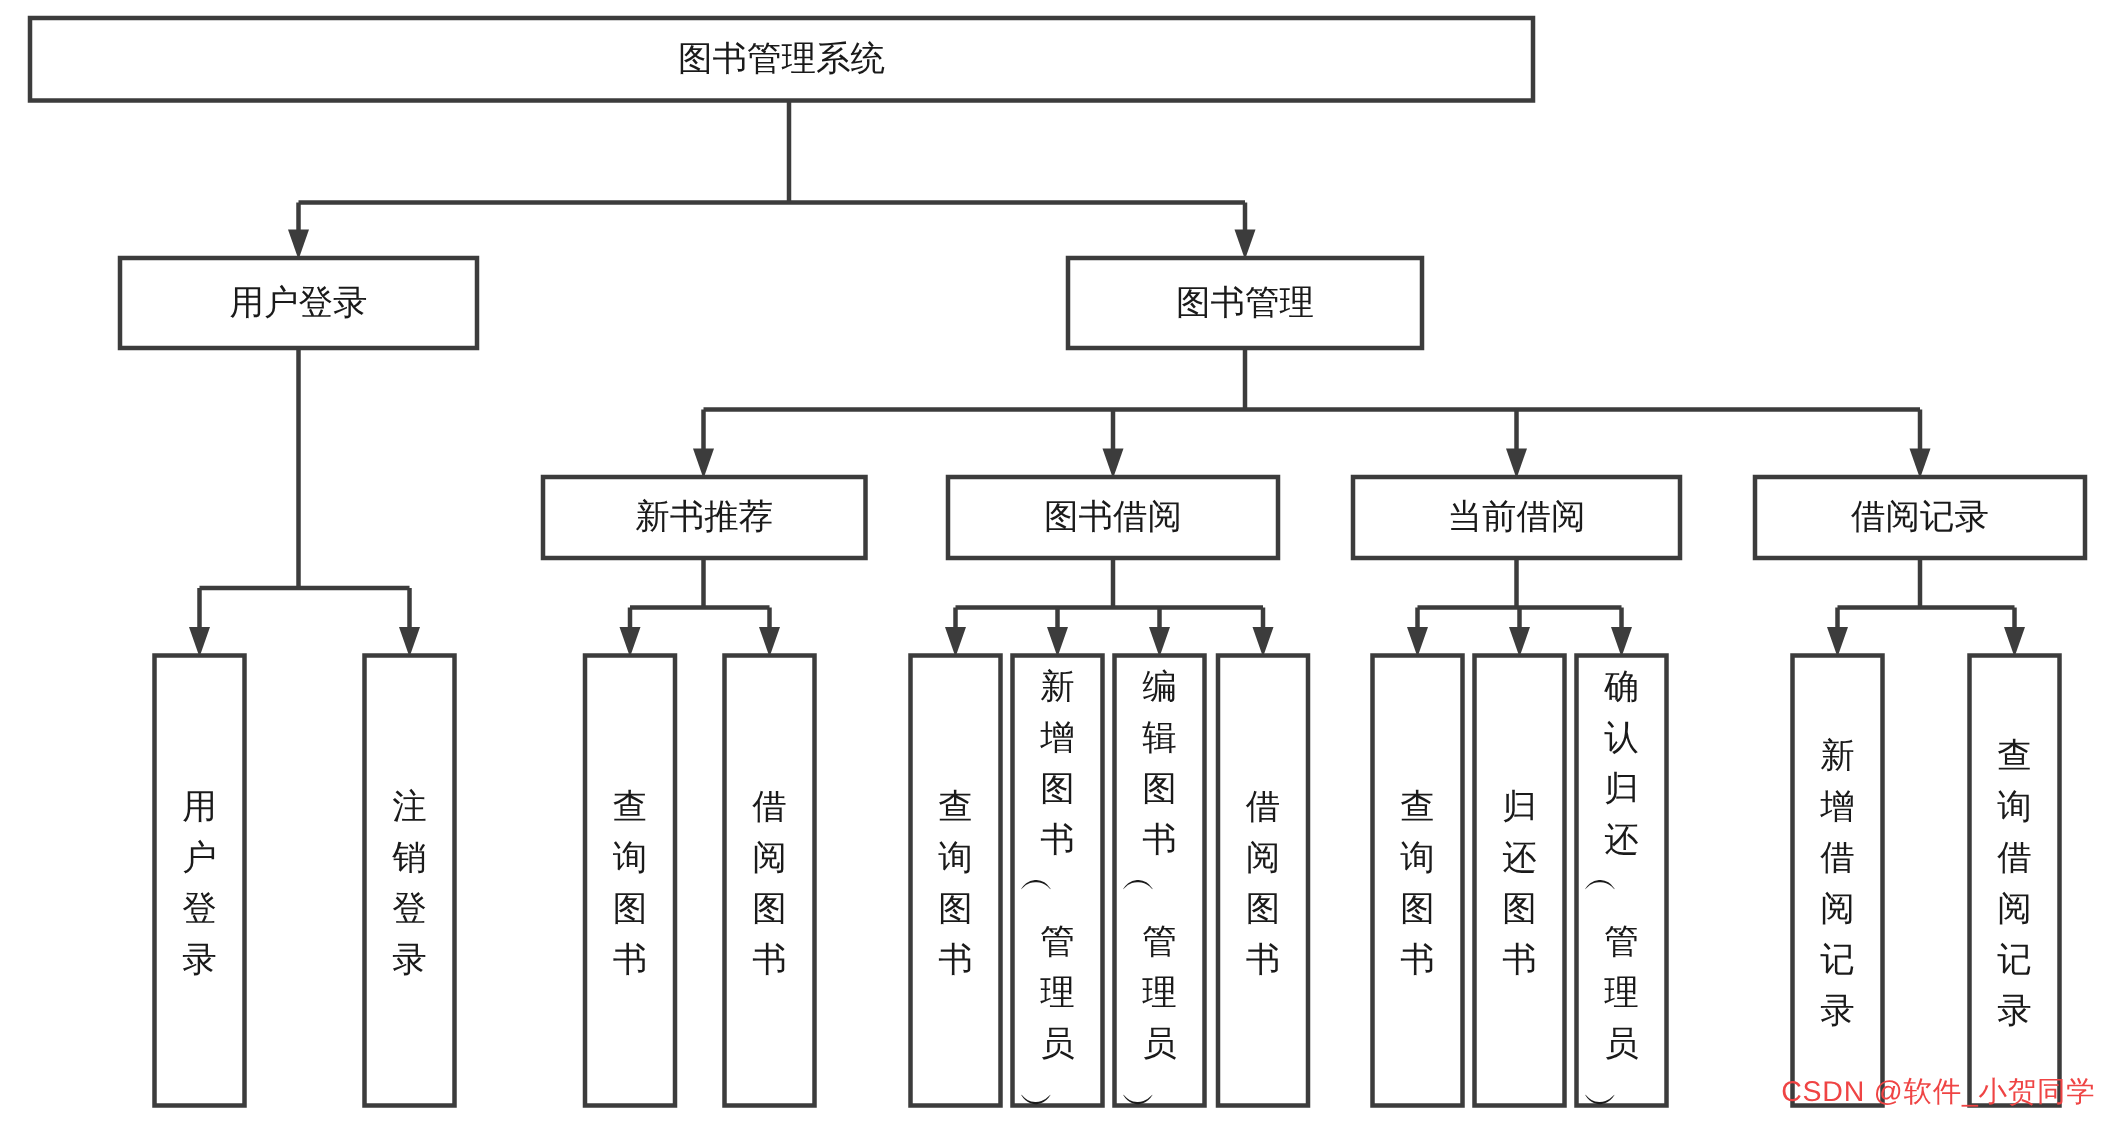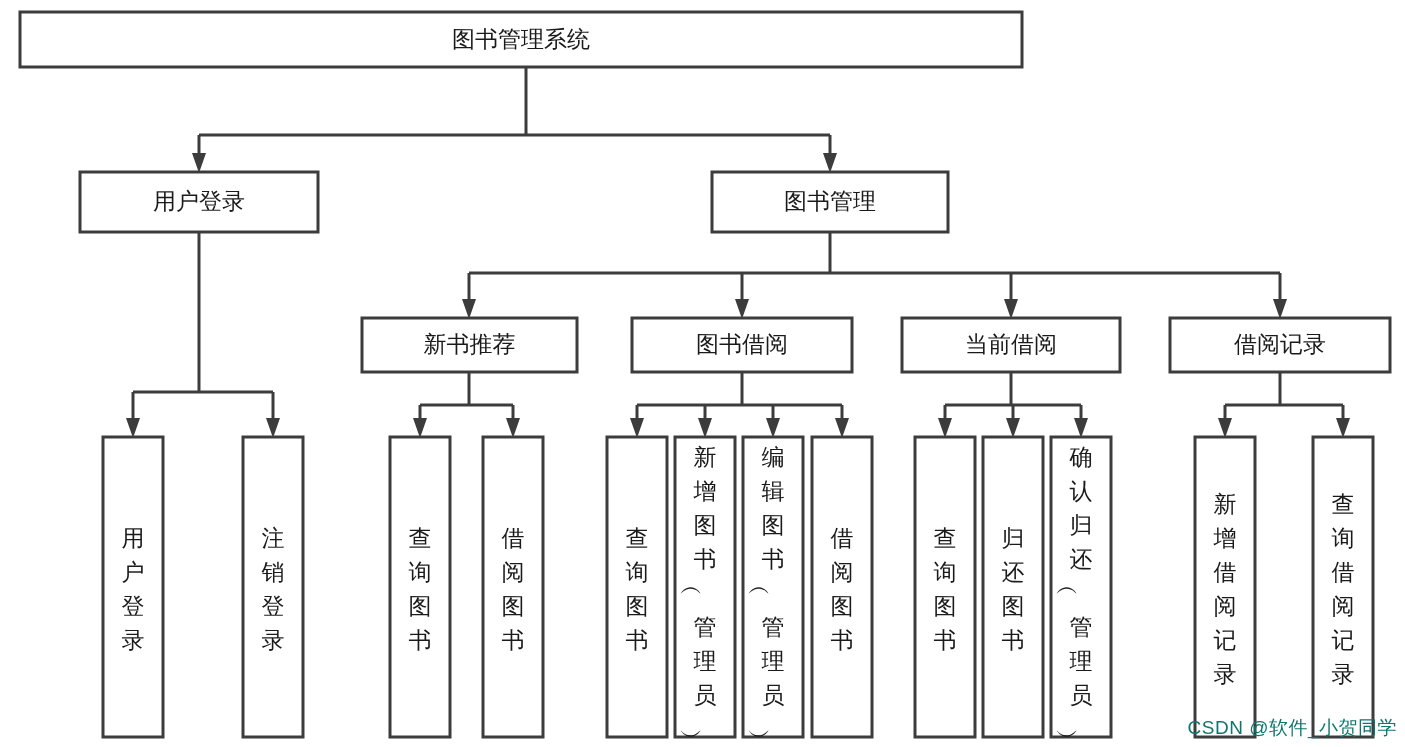--- a/index.html
+++ b/index.html
@@ -52,21 +52,21 @@
     font-size: 23px;
     fill: #1a1a1a;
     text-anchor: middle;
   }
   .watermark {
     position: absolute;
     right: 8px;
     bottom: 6px;
     font-family: "Liberation Sans", "DejaVu Sans", sans-serif;
     font-size: 19px;
-    color: #0f766e;
+    color: #ef4444;
     white-space: nowrap;
     letter-spacing: 0.5px;
     pointer-events: none;
   }
 </style>
 </head>
 <body>
 
 <div id="diagram-root">
 

